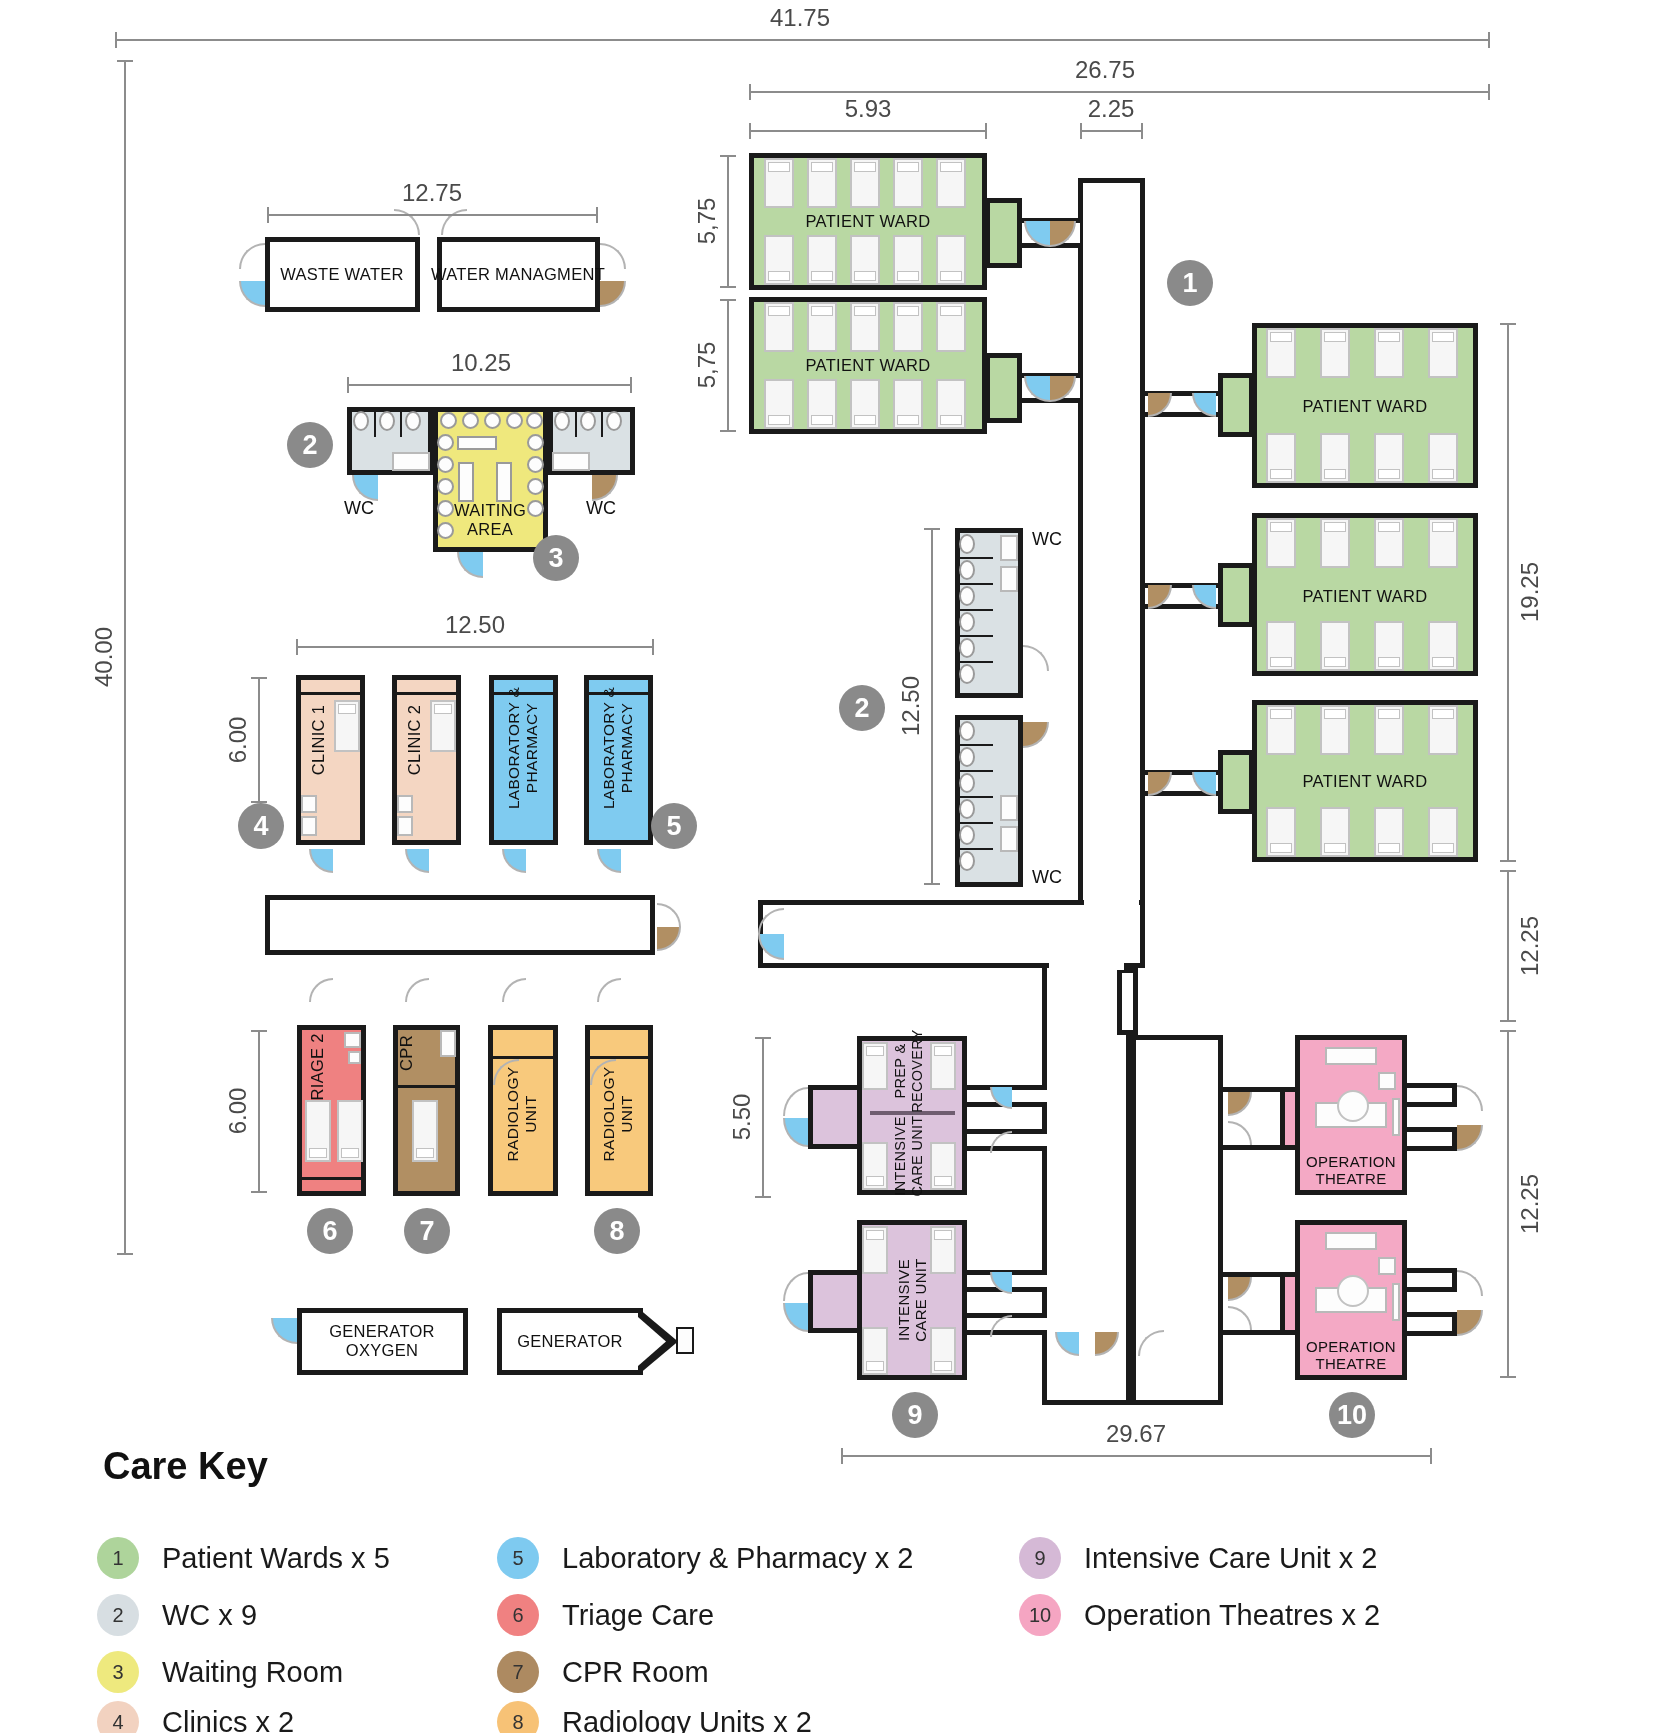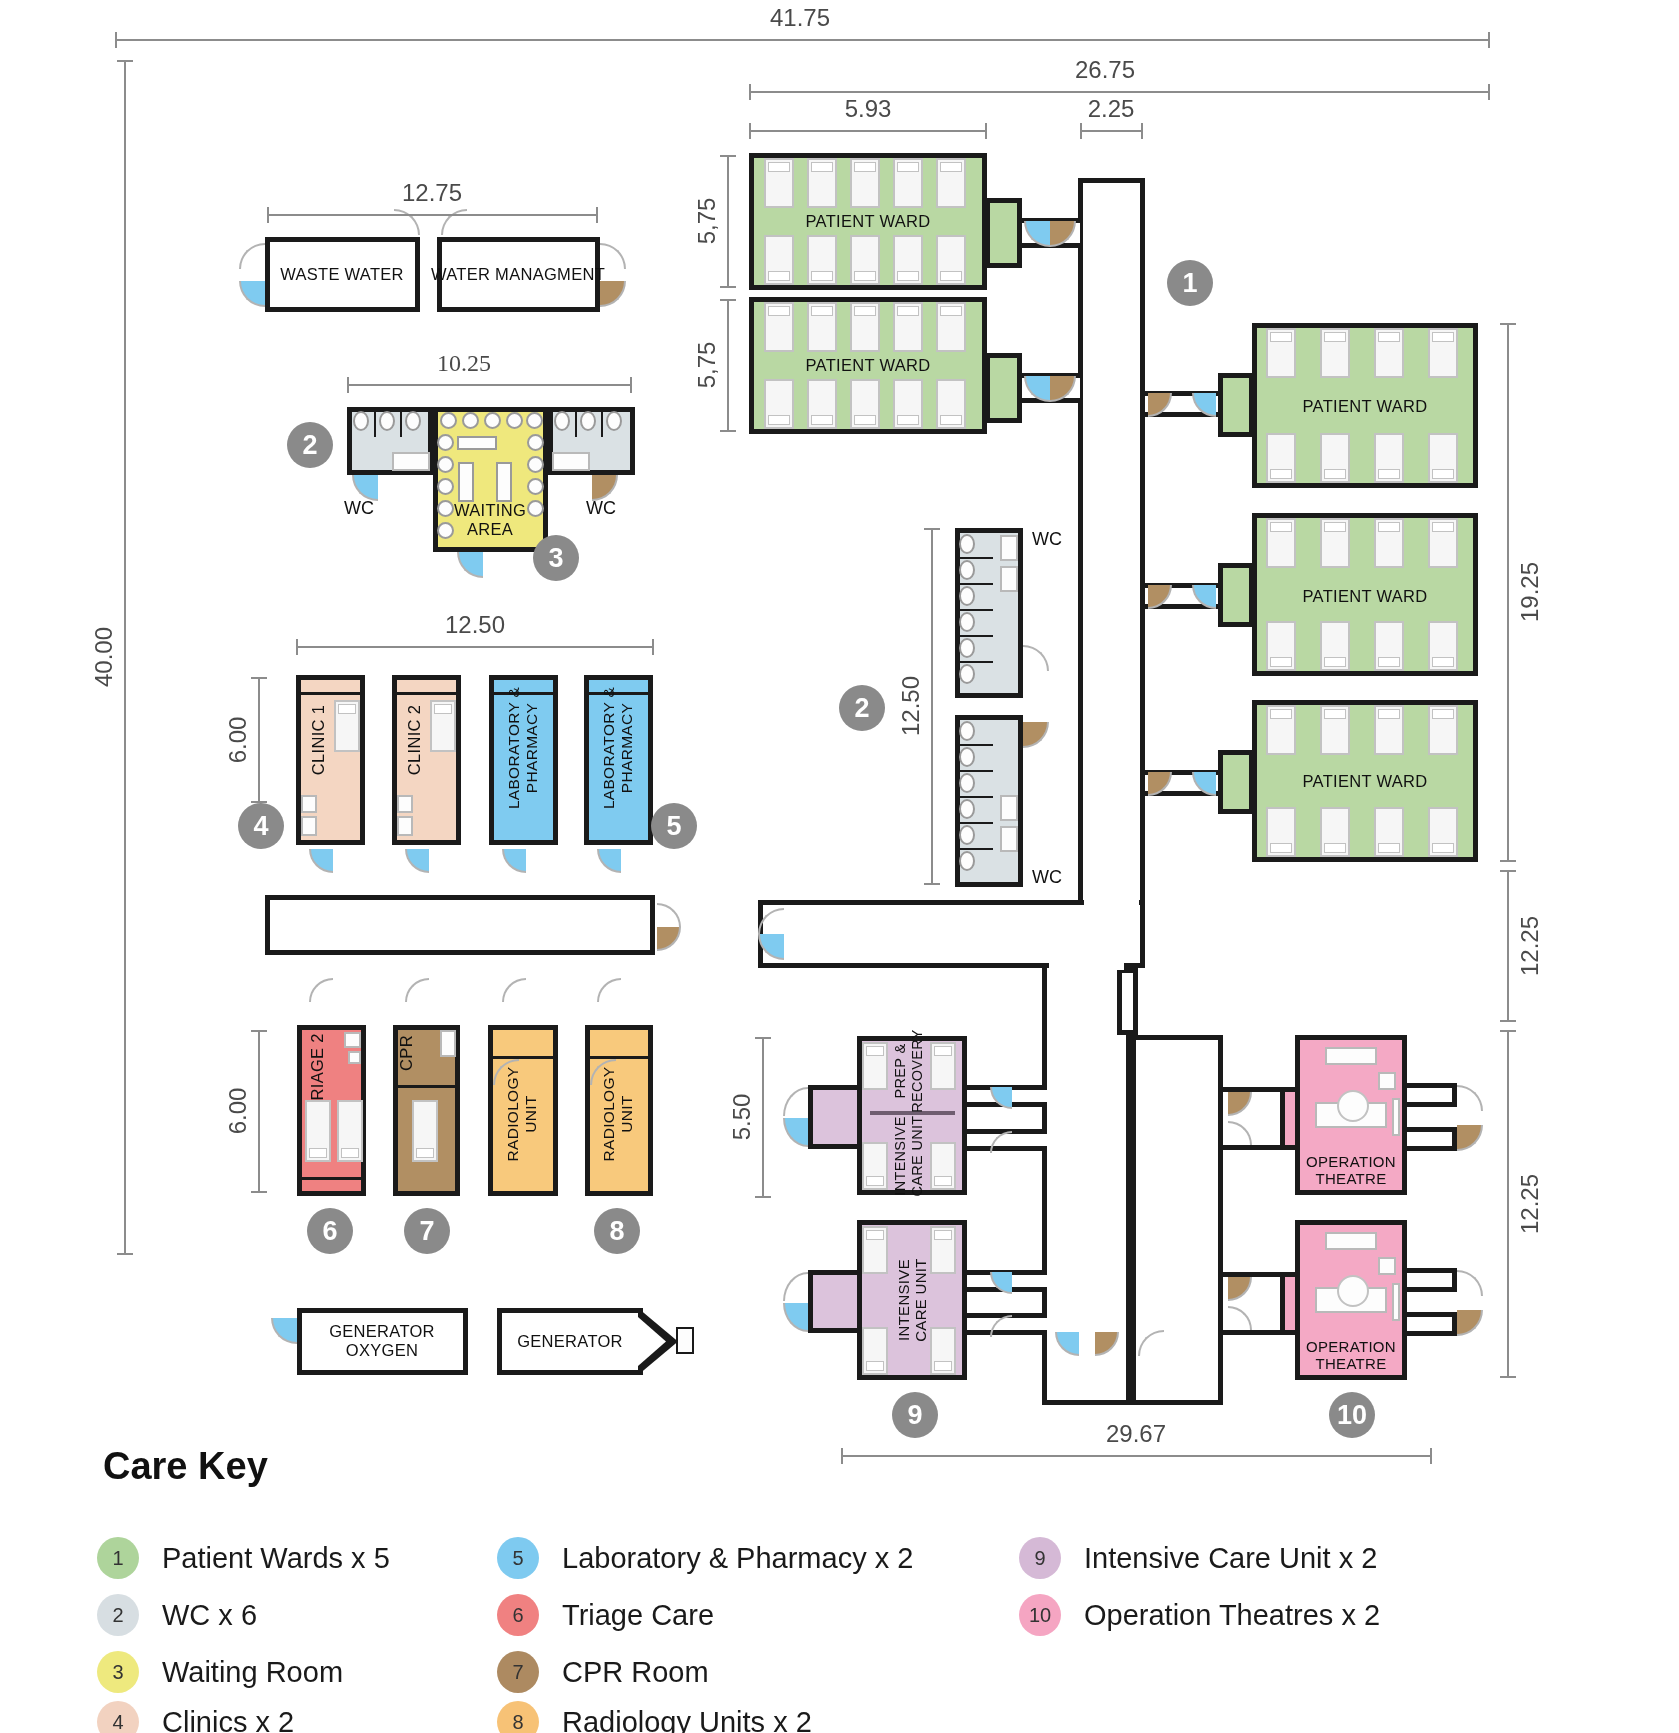--- a/index.html
+++ b/index.html
@@ -337,21 +337,21 @@
   <div class="dt v" style="left:104px;top:657px;">40.00</div>
   <div class="hdim" style="left:749px;top:91px;width:741px;"></div>
   <div class="dt" style="left:1105px;top:70px;">26.75</div>
   <div class="hdim" style="left:749px;top:130px;width:238px;"></div>
   <div class="dt" style="left:868px;top:109px;">5.93</div>
   <div class="hdim" style="left:1080px;top:130px;width:63px;"></div>
   <div class="dt" style="left:1111px;top:109px;">2.25</div>
   <div class="hdim" style="left:267px;top:214px;width:331px;"></div>
   <div class="dt" style="left:432px;top:193px;">12.75</div>
   <div class="hdim" style="left:347px;top:384px;width:285px;"></div>
-  <div class="dt" style="left:464px;top:363px;font-family:Liberation Serif, serif;">10.25</div>
+  <div class="dt" style="left:481px;top:363px;">10.25</div>
   <div class="vdim" style="left:727px;top:155px;height:133px;"></div>
   <div class="dt v" style="left:707px;top:221px;">5,75</div>
   <div class="vdim" style="left:727px;top:299px;height:133px;"></div>
   <div class="dt v" style="left:707px;top:365px;">5,75</div>
   <div class="vdim" style="left:1507px;top:323px;height:539px;"></div>
   <div class="dt v" style="left:1530px;top:592px;">19.25</div>
   <div class="vdim" style="left:1507px;top:870px;height:152px;"></div>
   <div class="dt v" style="left:1530px;top:946px;">12.25</div>
   <div class="vdim" style="left:1507px;top:1030px;height:348px;"></div>
   <div class="dt v" style="left:1530px;top:1204px;">12.25</div>
@@ -416,21 +416,21 @@
   <div class="mk" style="left:427px;top:1231px;">7</div>
   <div class="mk" style="left:617px;top:1231px;">8</div>
   <div class="mk" style="left:915px;top:1415px;">9</div>
   <div class="mk" style="left:1352px;top:1415px;">10</div>
 
   <div class="lg-title" style="left:103px;top:1445px;">Care Key</div>
 
   <div class="lg-c" style="left:118px;top:1558px;background:#aed49b;">1</div>
   <div class="lg-l" style="left:162px;top:1558px;">Patient Wards x 5</div>
   <div class="lg-c" style="left:118px;top:1615px;background:#d7dee2;">2</div>
-  <div class="lg-l" style="left:162px;top:1615px;">WC x 6</div>
+  <div class="lg-l" style="left:162px;top:1615px;">WC x 9</div>
   <div class="lg-c" style="left:118px;top:1672px;background:#eee97e;">3</div>
   <div class="lg-l" style="left:162px;top:1672px;">Waiting Room</div>
   <div class="lg-c" style="left:118px;top:1722px;background:#f2d2c0;">4</div>
   <div class="lg-l" style="left:162px;top:1722px;">Clinics x 2</div>
 
   <div class="lg-c" style="left:518px;top:1558px;background:#7ecaf0;">5</div>
   <div class="lg-l" style="left:562px;top:1558px;">Laboratory &amp; Pharmacy x 2</div>
   <div class="lg-c" style="left:518px;top:1615px;background:#f08181;">6</div>
   <div class="lg-l" style="left:562px;top:1615px;">Triage Care</div>
   <div class="lg-c" style="left:518px;top:1672px;background:#ad8a61;">7</div>

